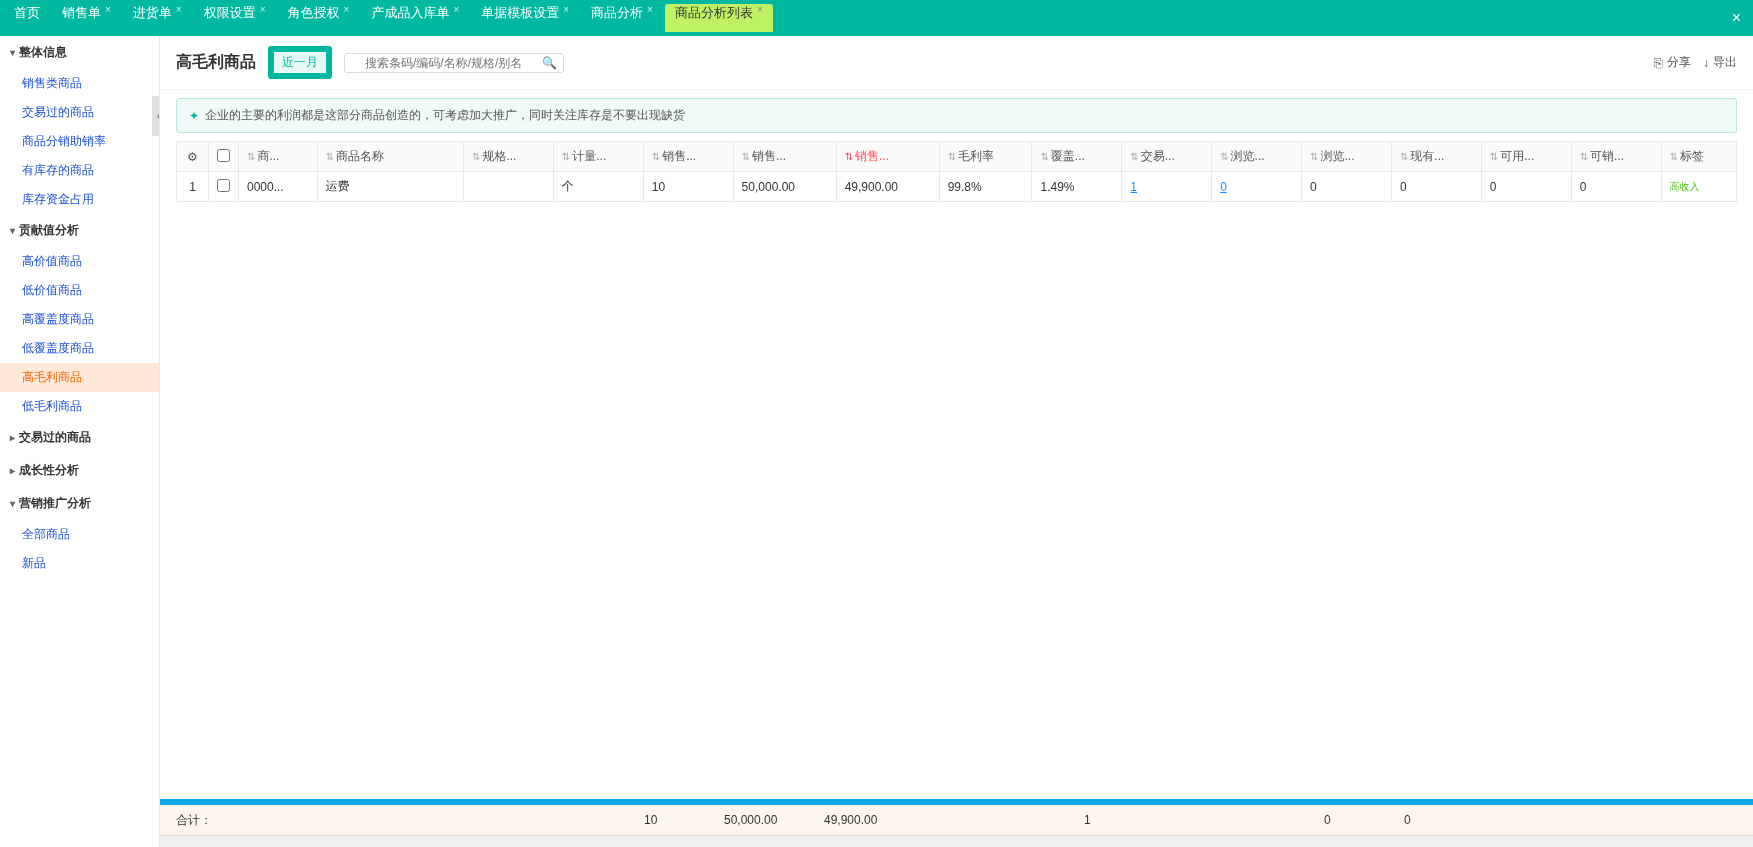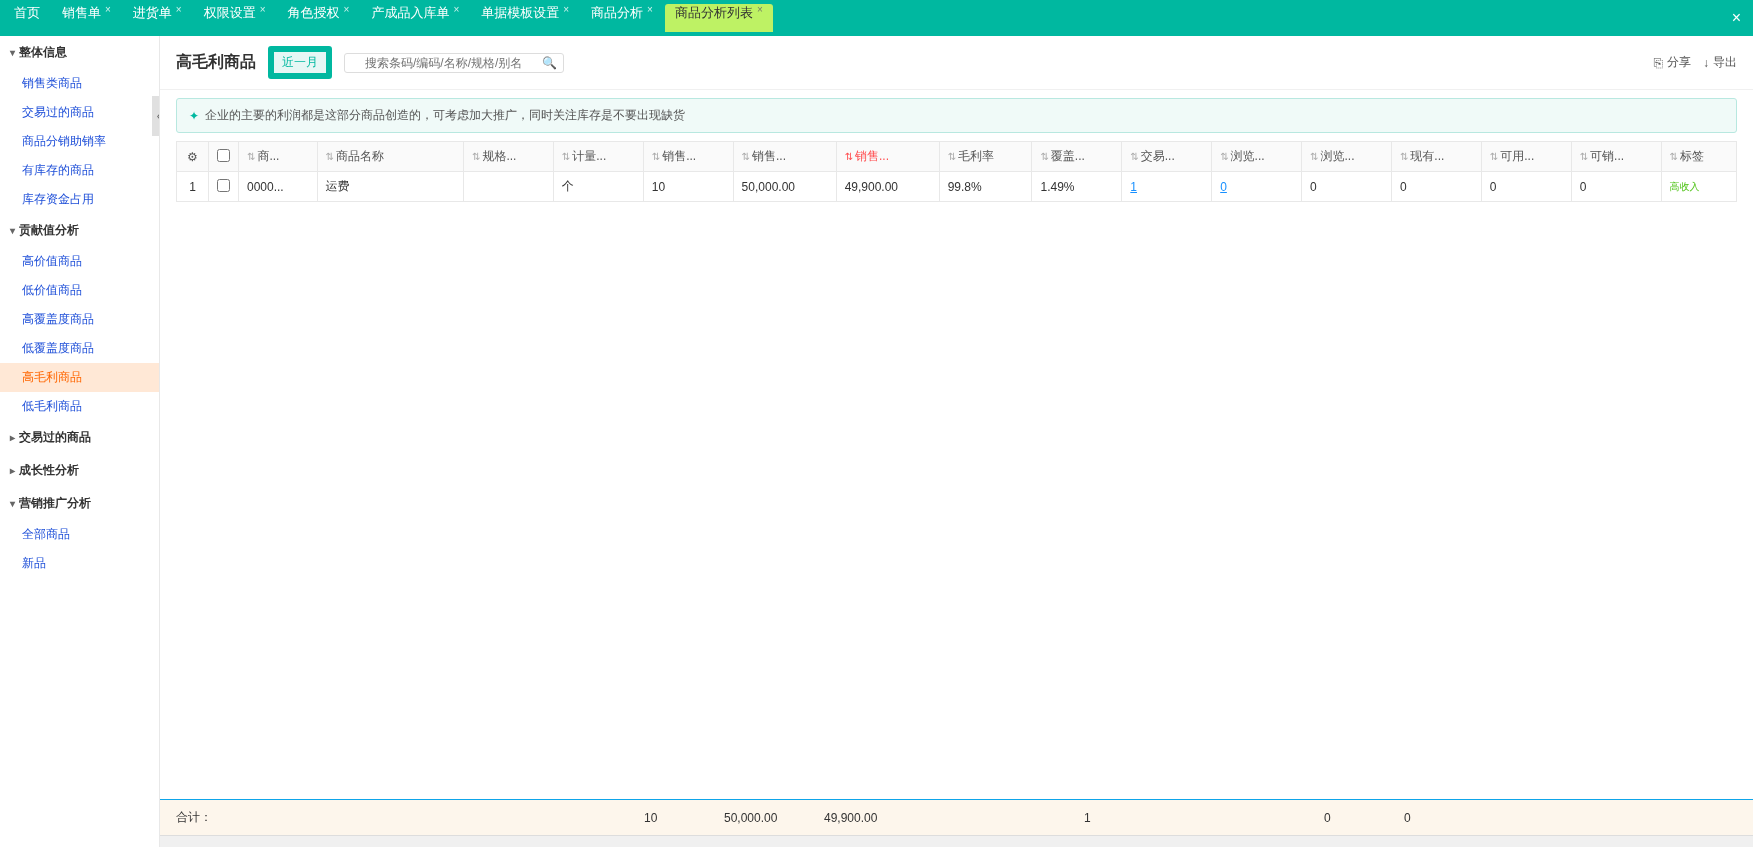--- a/index.html
+++ b/index.html
@@ -217,21 +217,21 @@
       color: #52c41a;
       font-size: 10px;
     }
     .link-blue { color: #1890ff; text-decoration: underline; cursor: pointer; }
 
     
     .footer-bar {
       display: flex;
       align-items: center;
       background: #fdf6ec;
-      border-top: 1px solid #0ea5e9;
+      border-top: 6px solid #0ea5e9;
       padding: 6px 16px;
       font-size: 12px;
       color: #333;
       min-height: 36px;
       gap: 0;
     }
     .footer-cell {
       padding: 0 8px;
       min-width: 80px;
     }

